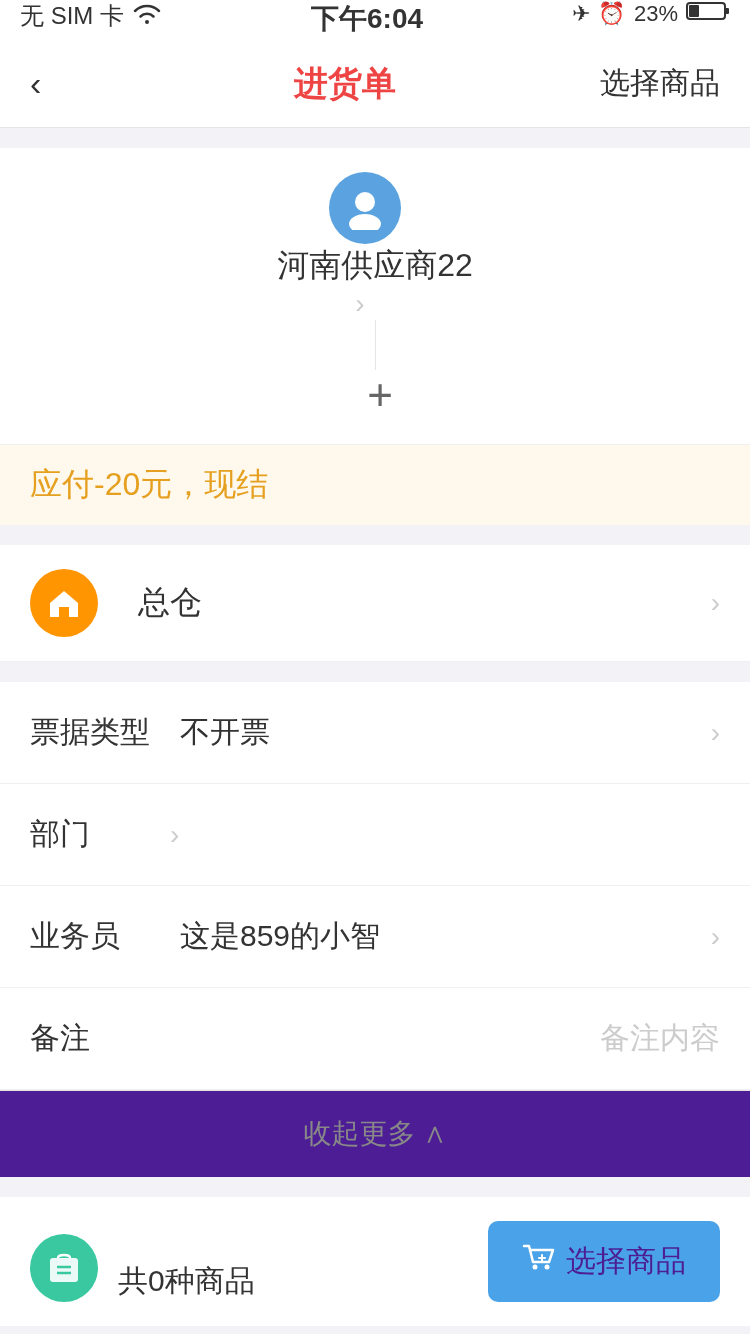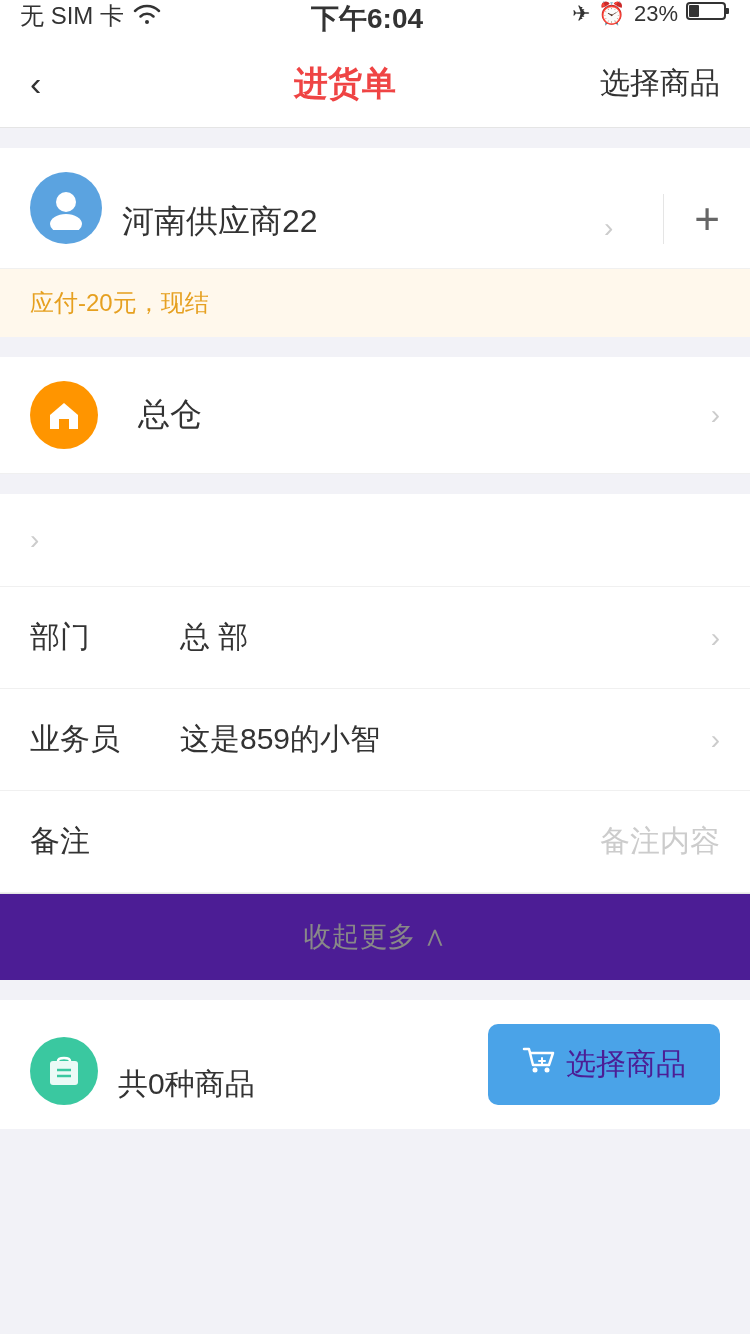--- a/index.html
+++ b/index.html
@@ -65,24 +65,25 @@
 
     
     .card {
       background: #fff;
       margin: 0;
     }
 
     
     .supplier-row {
       display: flex;
-      align-items: flex-end;
+      align-items: center;
       padding: 24px 30px;
       background: #fff;
       border-bottom: 1px solid #f0f0f0;
+      flex-direction: column;
     }
     .supplier-avatar {
       width: 72px;
       height: 72px;
       border-radius: 50%;
       background: #5ba3e0;
       display: flex;
       align-items: center;
       justify-content: center;
       margin-right: 20px;
@@ -108,21 +109,21 @@
       width: 1px;
       height: 50px;
       background: #e5e5e5;
       margin: 0 20px;
     }
 
     
     .notice-banner {
       background: #fff8ec;
       padding: 18px 30px;
-      font-size: 24px;
+      font-size: 32px;
       color: #e6a020;
     }
 
     
     .warehouse-row {
       display: flex;
       align-items: center;
       padding: 24px 30px;
       background: #fff;
       border-bottom: 1px solid #f0f0f0;
@@ -317,26 +318,27 @@
     <div class="warehouse-name">总仓</div>
     <div class="row-arrow">›</div>
   </div>
 </div>
 
 <div class="section-gap"></div>
 
 <div class="form-section">
 
   <div class="form-row">
+    <div class="form-label">票据类型</div>
+    <div class="form-value">不开票</div>
     <div class="row-arrow">›</div>
   </div>
 
   <div class="form-row">
     <div class="form-label">部门</div>
-    <div class="form-value">总 部</div>
     <div class="row-arrow">›</div>
   </div>
 
   <div class="form-row">
     <div class="form-label">业务员</div>
     <div class="form-value">这是859的小智</div>
     <div class="row-arrow">›</div>
   </div>
 
   <div class="form-row">

